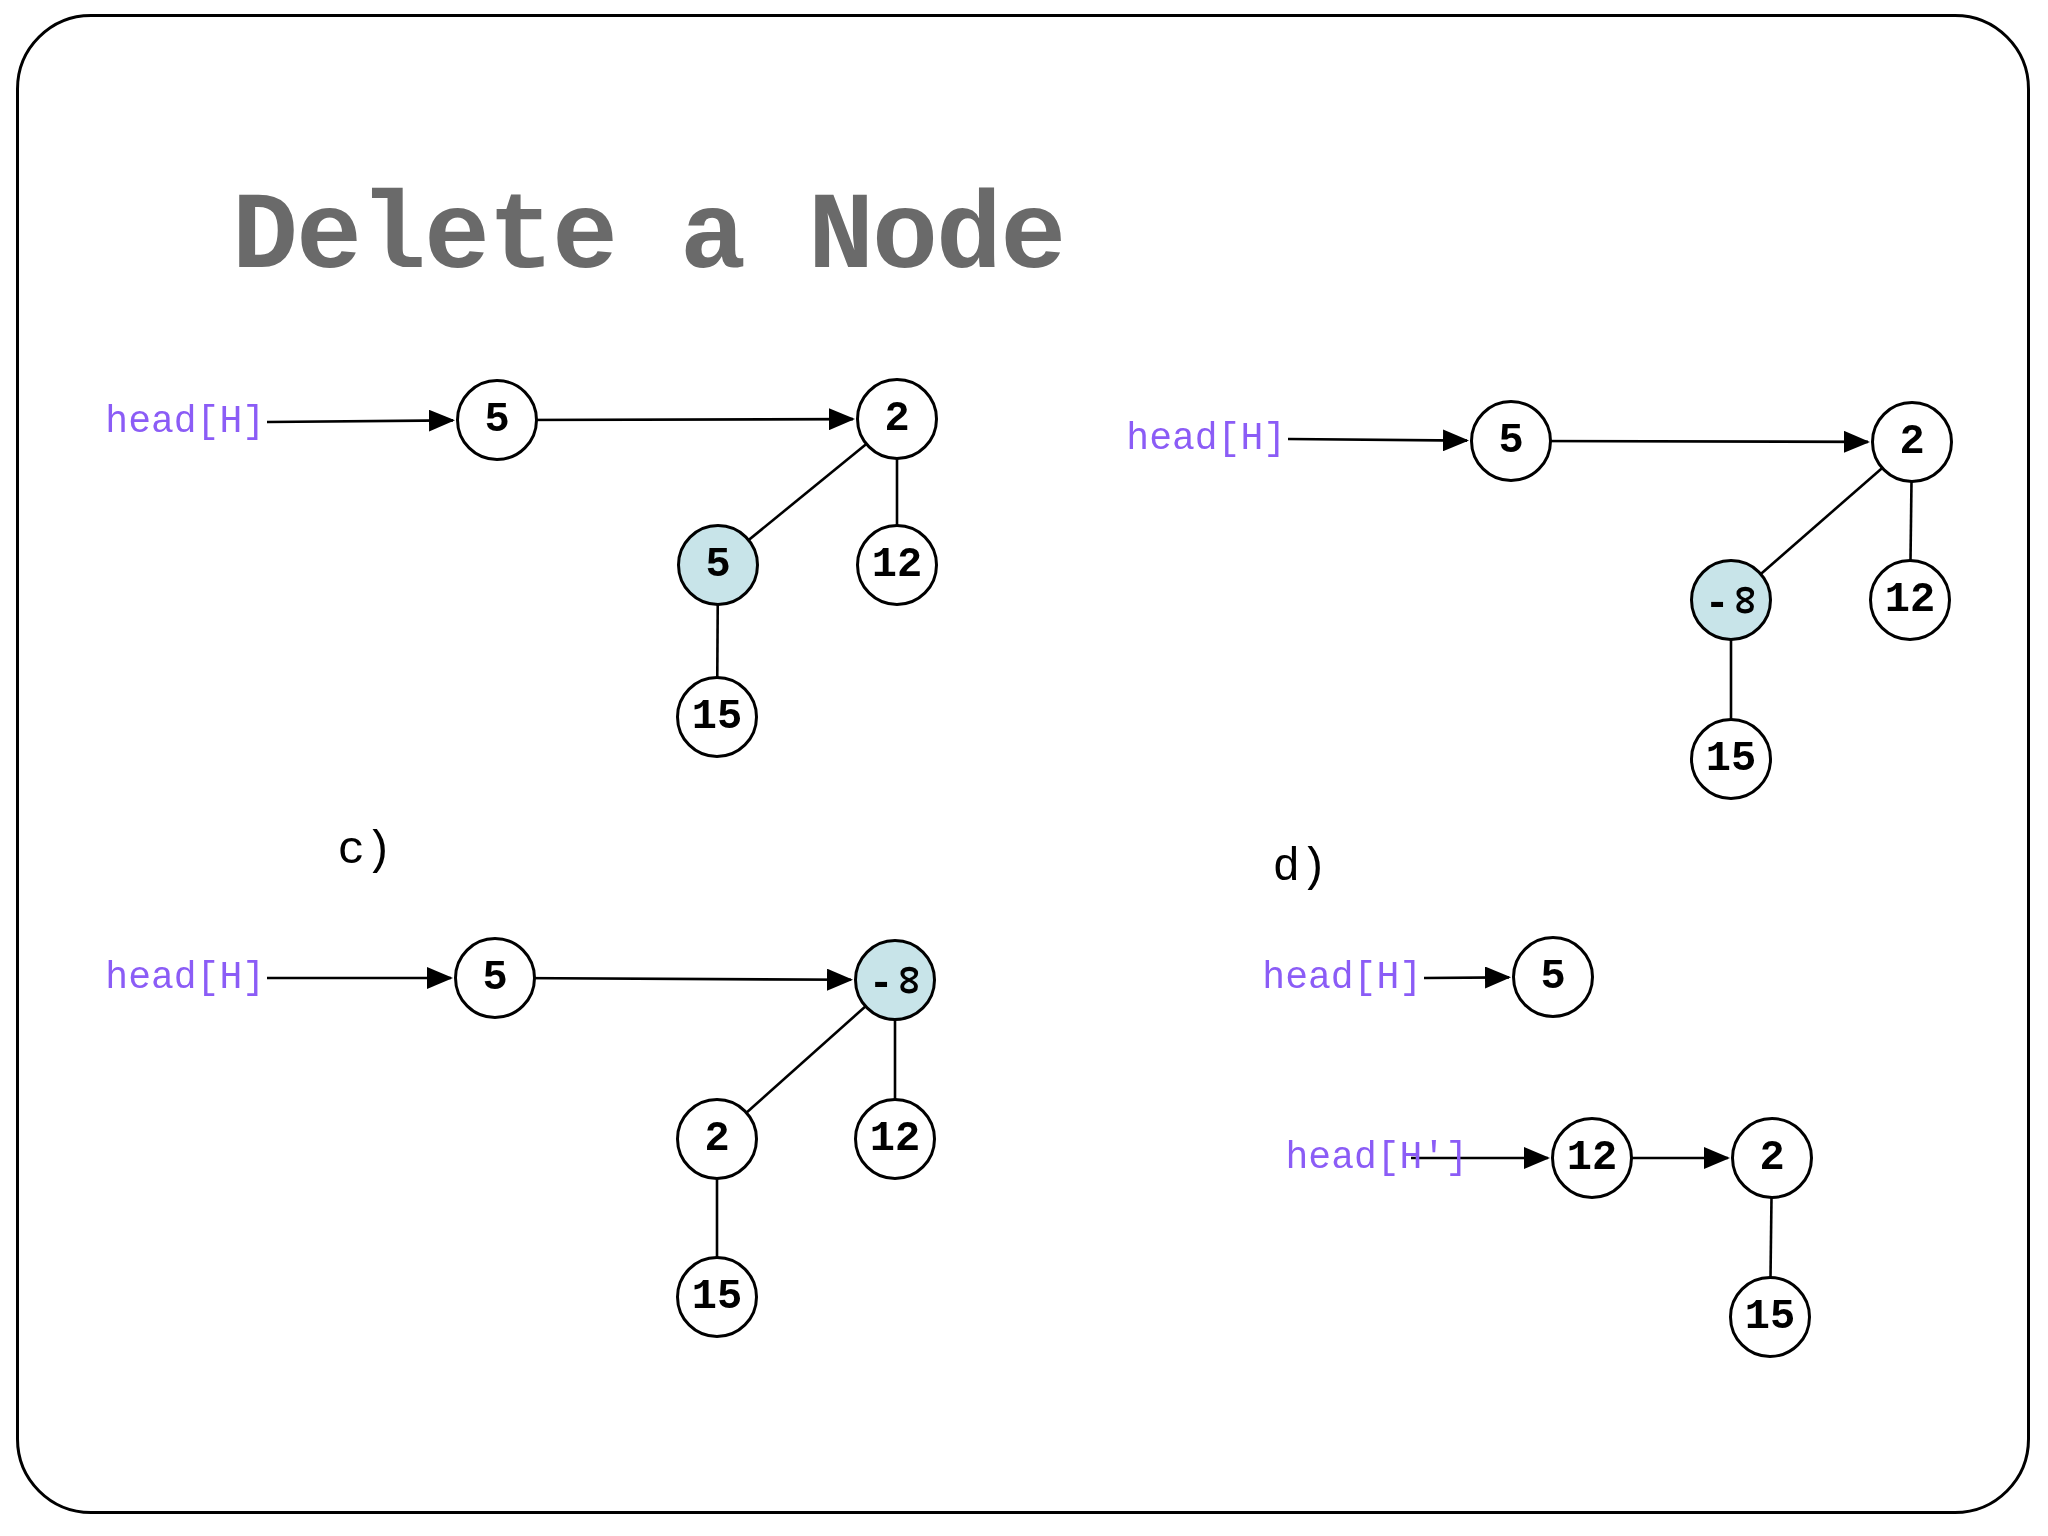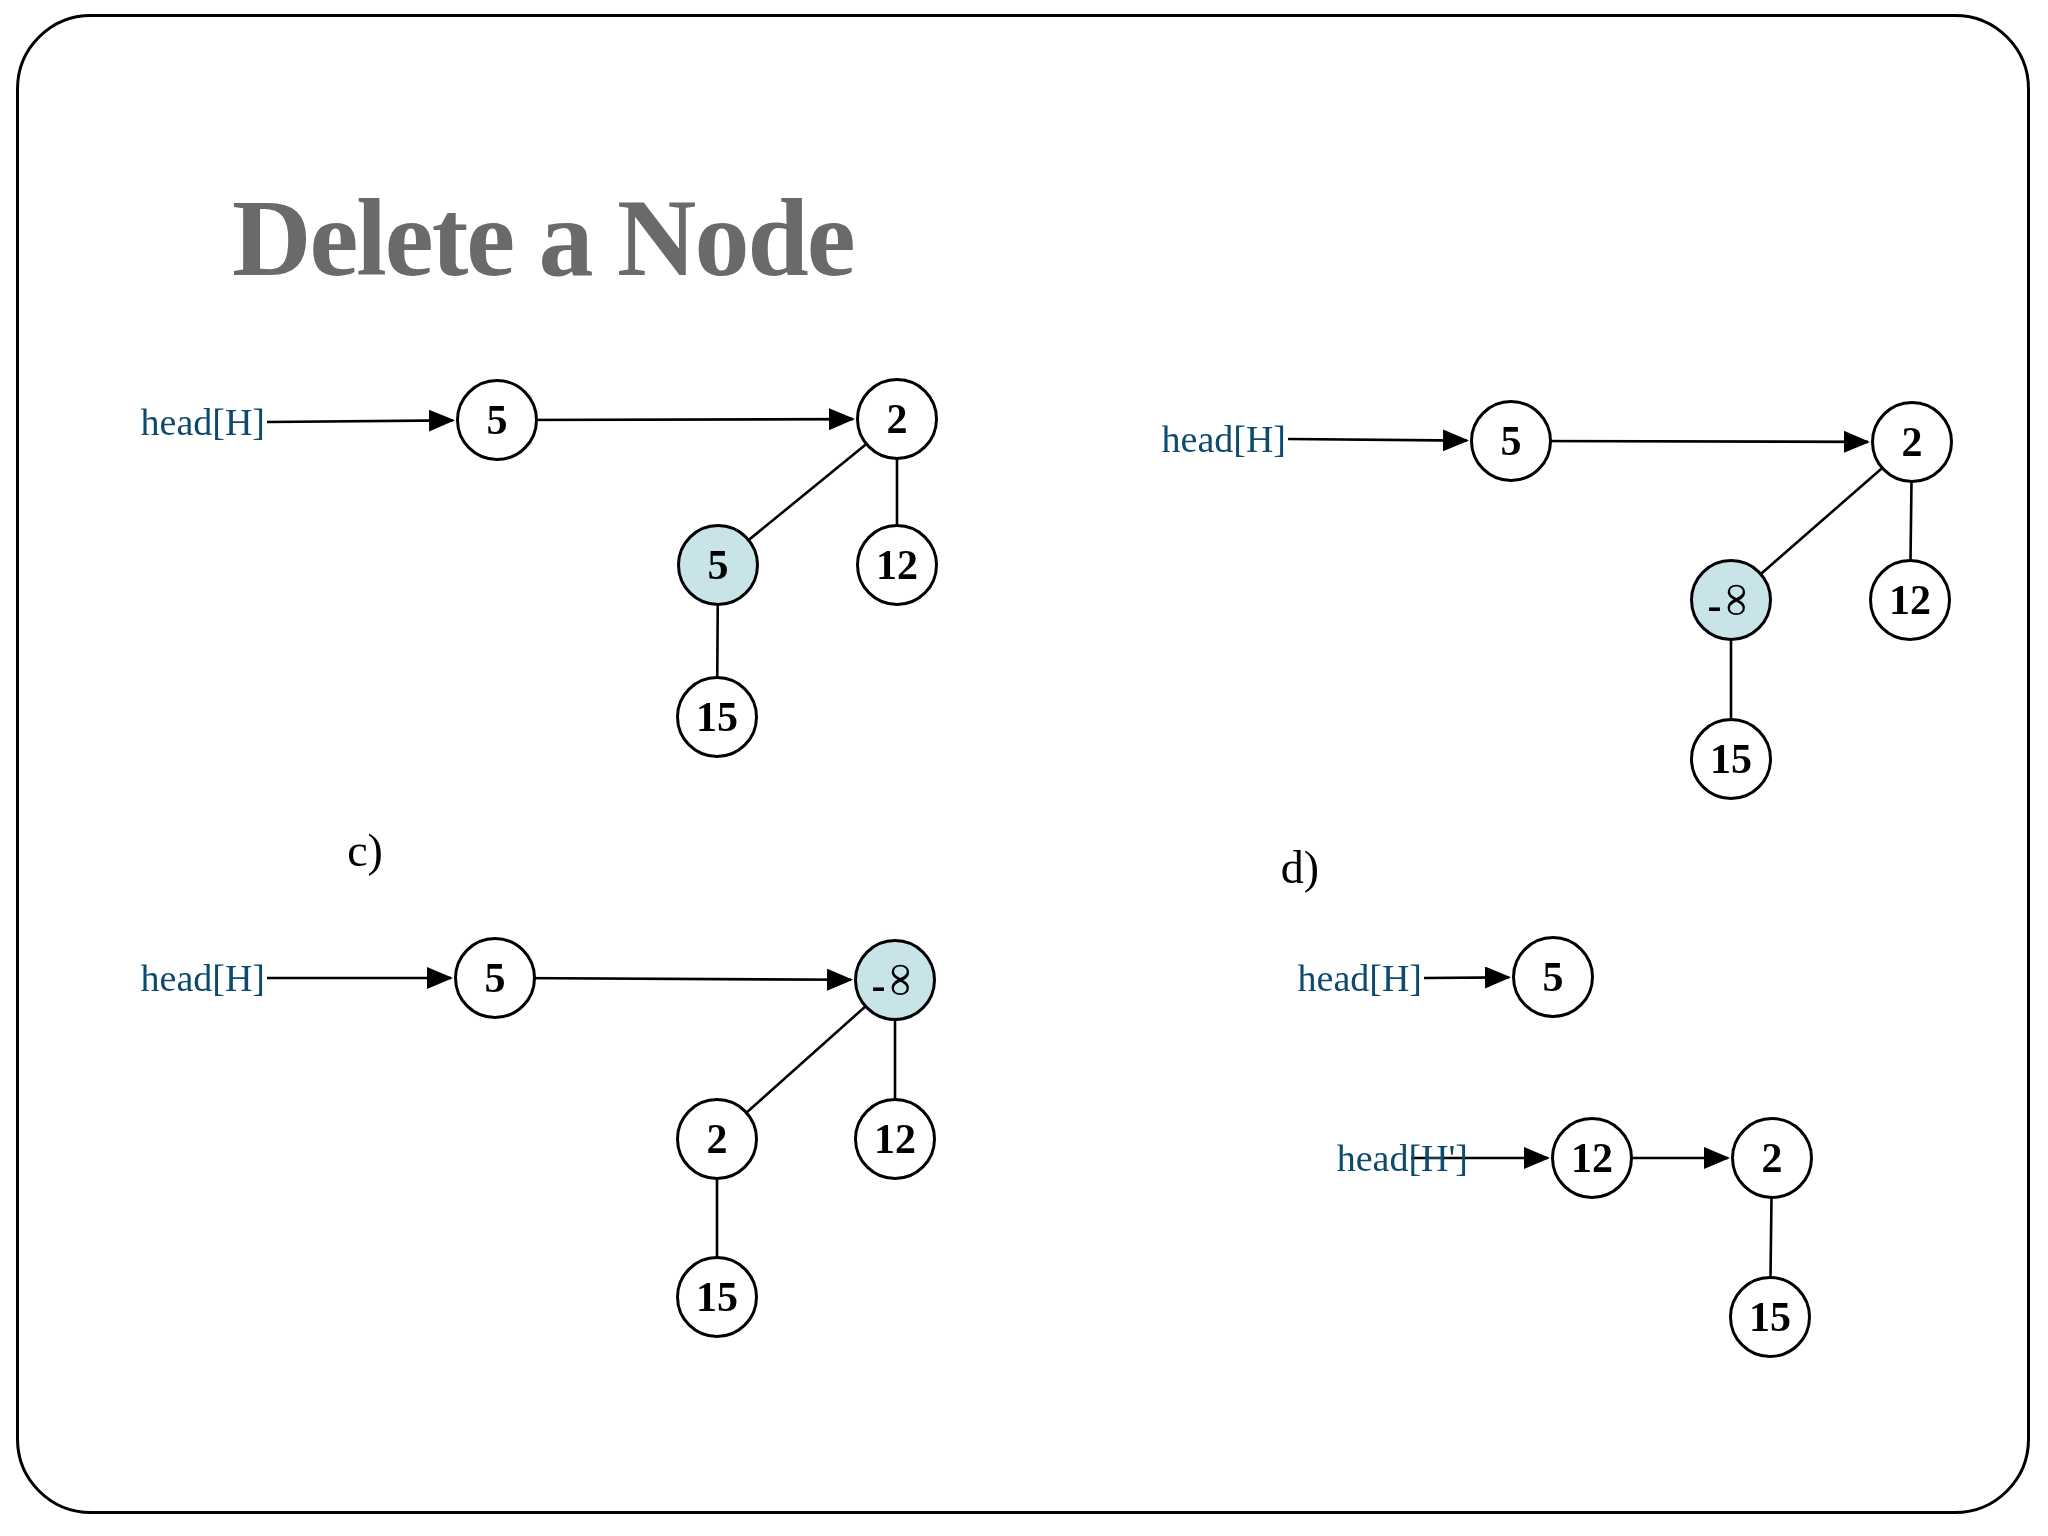--- a/index.html
+++ b/index.html
@@ -1,39 +1,39 @@
 <!DOCTYPE html>
 <html><head>
 <meta charset="utf-8">
 <style>
   html,body{margin:0;padding:0;background:#ffffff;}
   .canvas{
     position:relative;width:2048px;height:1536px;background:#ffffff;
-    font-family:Liberation Serif, serif;overflow:hidden;
+    font-family:Liberation Mono, monospace;overflow:hidden;
   }
   .slide-border{
     position:absolute;left:16px;top:14px;width:2014px;height:1500px;
     border:3px solid #000;border-radius:75px;box-sizing:border-box;
   }
   .title{
     position:absolute;left:232px;top:183px;font-size:110px;font-weight:bold;
     color:#6a6a6a;letter-spacing:-2px;line-height:1;white-space:nowrap;
   }
   #edge-layer{position:absolute;left:0;top:0;}
   .node{
     position:absolute;border:3px solid #000;border-radius:50%;background:#fff;
     display:flex;align-items:center;justify-content:center;
     font-weight:bold;font-size:42px;color:#000;box-sizing:border-box;
     line-height:1;
   }
   .node.hl{background:#c8e4e9;}
   .node .inf{display:inline-block;transform:rotate(90deg);font-size:46px;}
   .node .minus{display:inline-block;transform:translateY(5px);}
   .pointer-label{
-    position:absolute;transform:translate(-100%,-50%);font-size:38px;color:#0c4a6e;
+    position:absolute;transform:translate(-100%,-50%);font-size:38px;color:#8b5cf6;
     white-space:nowrap;line-height:1;
   }
   .section-label{
     position:absolute;transform:translate(-50%,-50%);font-size:46px;color:#000;
     line-height:1;white-space:nowrap;
   }
 </style>
 </head>
 <body>
 

